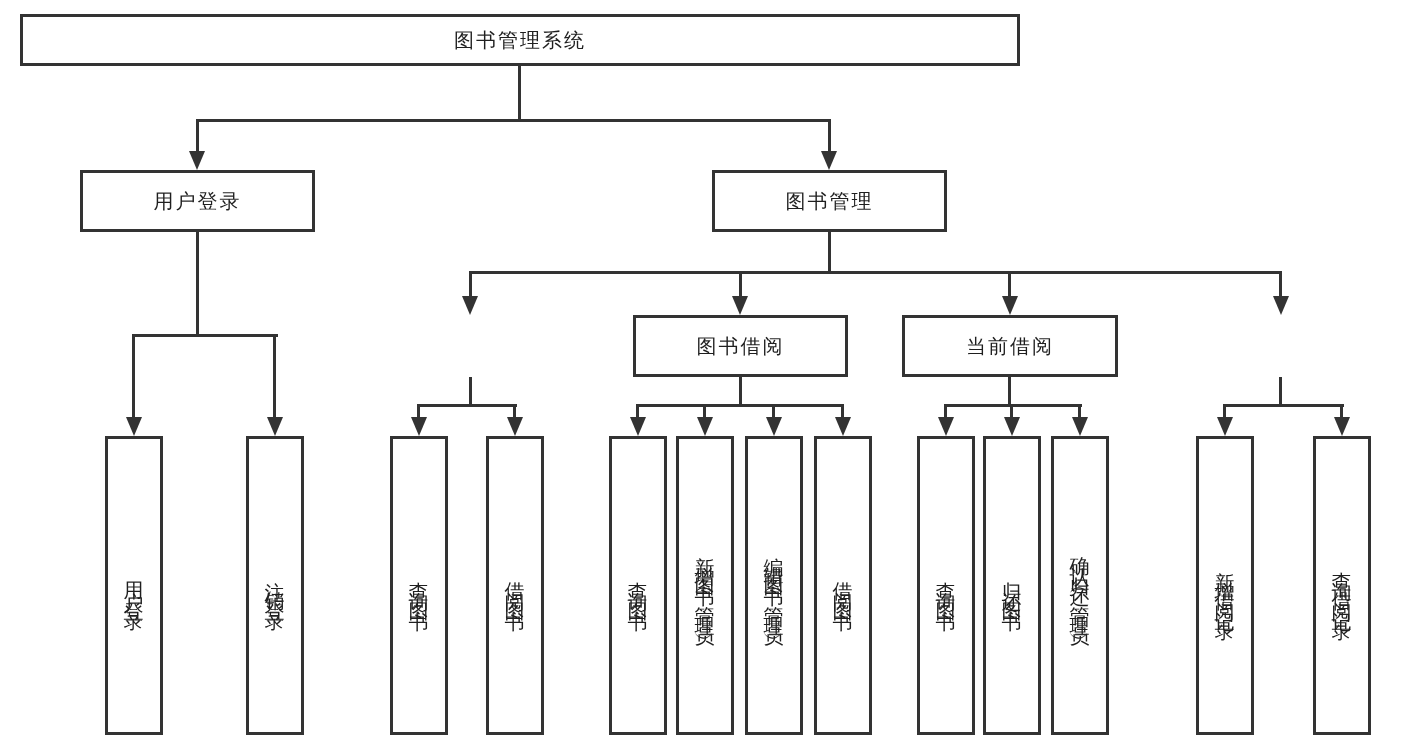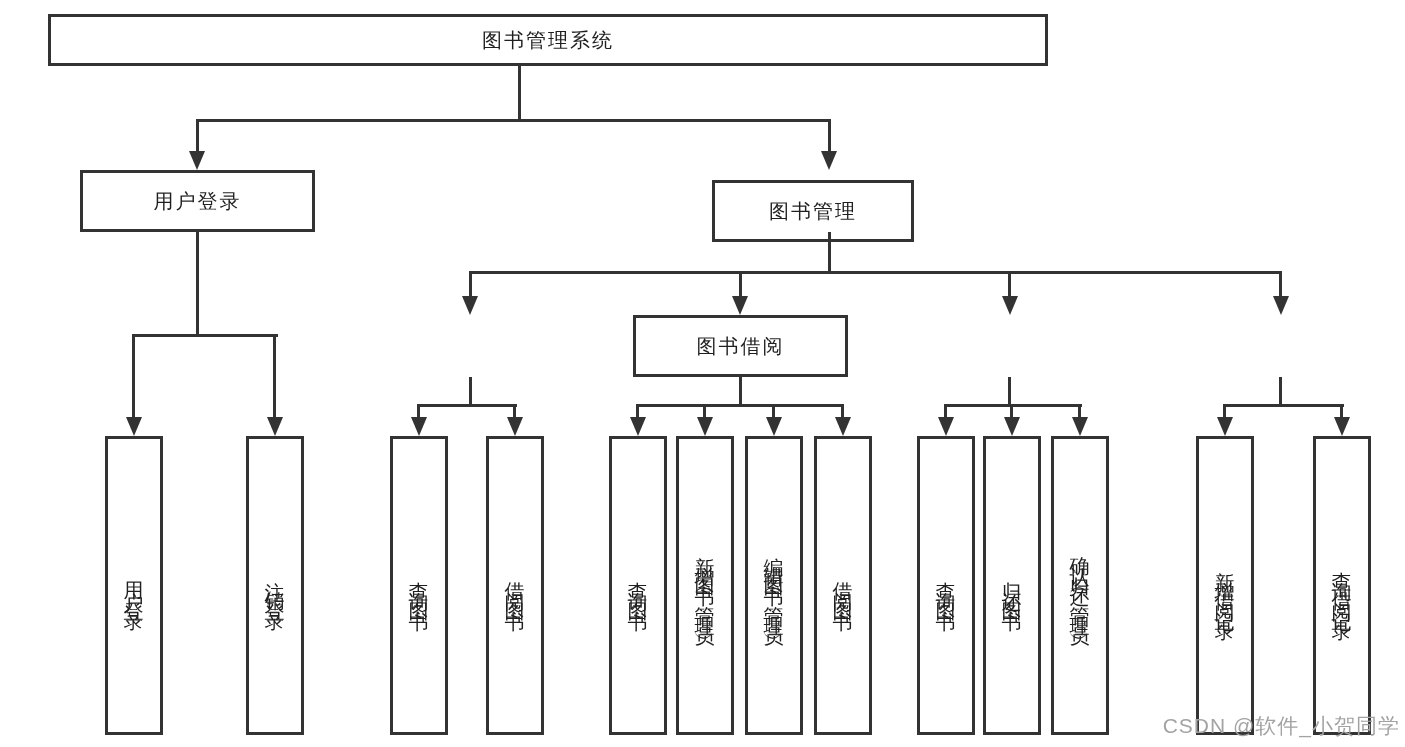--- a/index.html
+++ b/index.html
@@ -39,35 +39,35 @@
   .watermark{
     position:absolute;top:712px;right:5px;
     color:var(--watermark);font-size:21px;letter-spacing:1px;
   }
 </style>
 </head>
 <body>
 
 <div class="canvas">
 
-  <div class="box" style="left:20px;top:14px;width:1000px;height:52px;margin-left:28px;">
+  <div class="box" style="left:20px;top:14px;width:1000px;height:52px;">
     <span>图书管理系统</span>
   </div>
 
   <div class="vline" style="left:518px;top:66px;height:56px;"></div>
   <div class="hline" style="left:196px;top:119px;width:634px;"></div>
   <div class="vline" style="left:196px;top:119px;height:33px;"></div>
   <div class="arrow" style="left:189px;top:151px;"></div>
   <div class="vline" style="left:828px;top:119px;height:33px;"></div>
   <div class="arrow" style="left:821px;top:151px;"></div>
 
   <div class="box" style="left:80px;top:170px;width:235px;height:62px;">
     <span>用户登录</span>
   </div>
-  <div class="box" style="left:712px;top:180px;width:202px;height:62px;">
+  <div class="box" style="left:712px;top:170px;width:235px;height:62px;">
     <span>图书管理</span>
   </div>
 
   <div class="vline" style="left:196px;top:232px;height:105px;"></div>
   <div class="hline" style="left:132px;top:334px;width:146px;"></div>
   <div class="vline" style="left:132px;top:334px;height:84px;"></div>
   <div class="arrow" style="left:126px;top:417px;"></div>
   <div class="vline" style="left:273px;top:334px;height:84px;"></div>
   <div class="arrow" style="left:267px;top:417px;"></div>
 
@@ -77,20 +77,23 @@
   <div class="arrow" style="left:462px;top:296px;"></div>
   <div class="vline" style="left:739px;top:271px;height:27px;"></div>
   <div class="arrow" style="left:732px;top:296px;"></div>
   <div class="vline" style="left:1008px;top:271px;height:27px;"></div>
   <div class="arrow" style="left:1002px;top:296px;"></div>
   <div class="vline" style="left:1279px;top:271px;height:27px;"></div>
   <div class="arrow" style="left:1273px;top:296px;"></div>
 
   <div class="box" style="left:633px;top:315px;width:215px;height:62px;justify-content:center;">
     <span>图书借阅</span>
+  </div>
+  <div class="box" style="left:902px;top:315px;width:216px;height:62px;">
+    <span>当前借阅</span>
   </div>
 
   <div class="vline" style="left:469px;top:377px;height:30px;"></div>
   <div class="hline" style="left:417px;top:404px;width:100px;"></div>
   <div class="vline" style="left:417px;top:404px;height:15px;"></div>
   <div class="arrow" style="left:411px;top:417px;"></div>
   <div class="vline" style="left:513px;top:404px;height:15px;"></div>
   <div class="arrow" style="left:507px;top:417px;"></div>
 
   <div class="vline" style="left:739px;top:377px;height:30px;"></div>
@@ -157,15 +160,14 @@
     <span class="vtext">确认归还（管理员）</span>
   </div>
 
   <div class="leaf" style="left:1196px;">
     <span class="vtext">新增借阅记录</span>
   </div>
   <div class="leaf" style="left:1313px;">
     <span class="vtext">查询借阅记录</span>
   </div>
 
-  <div class="watermark">CSDN @软件_小贺同学</div>
 
 </div>
 
 </body></html>

